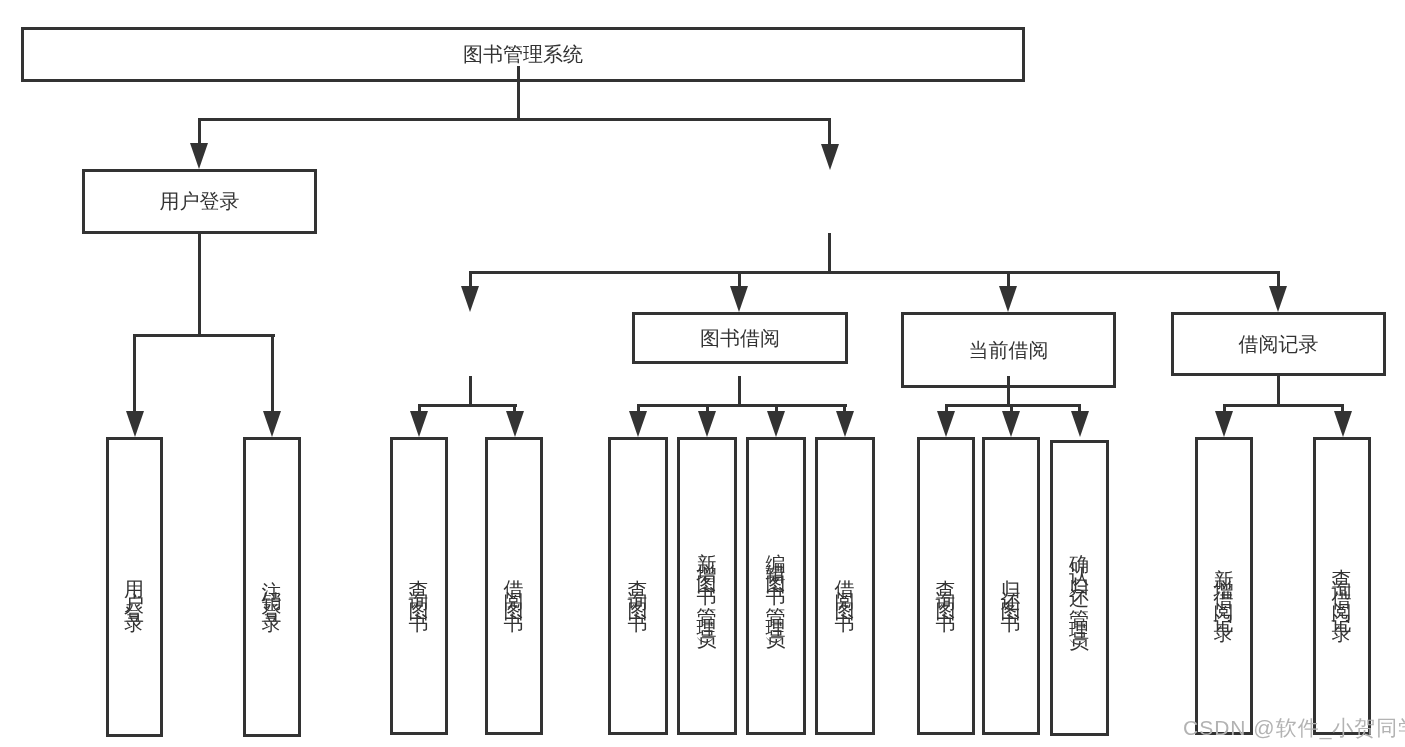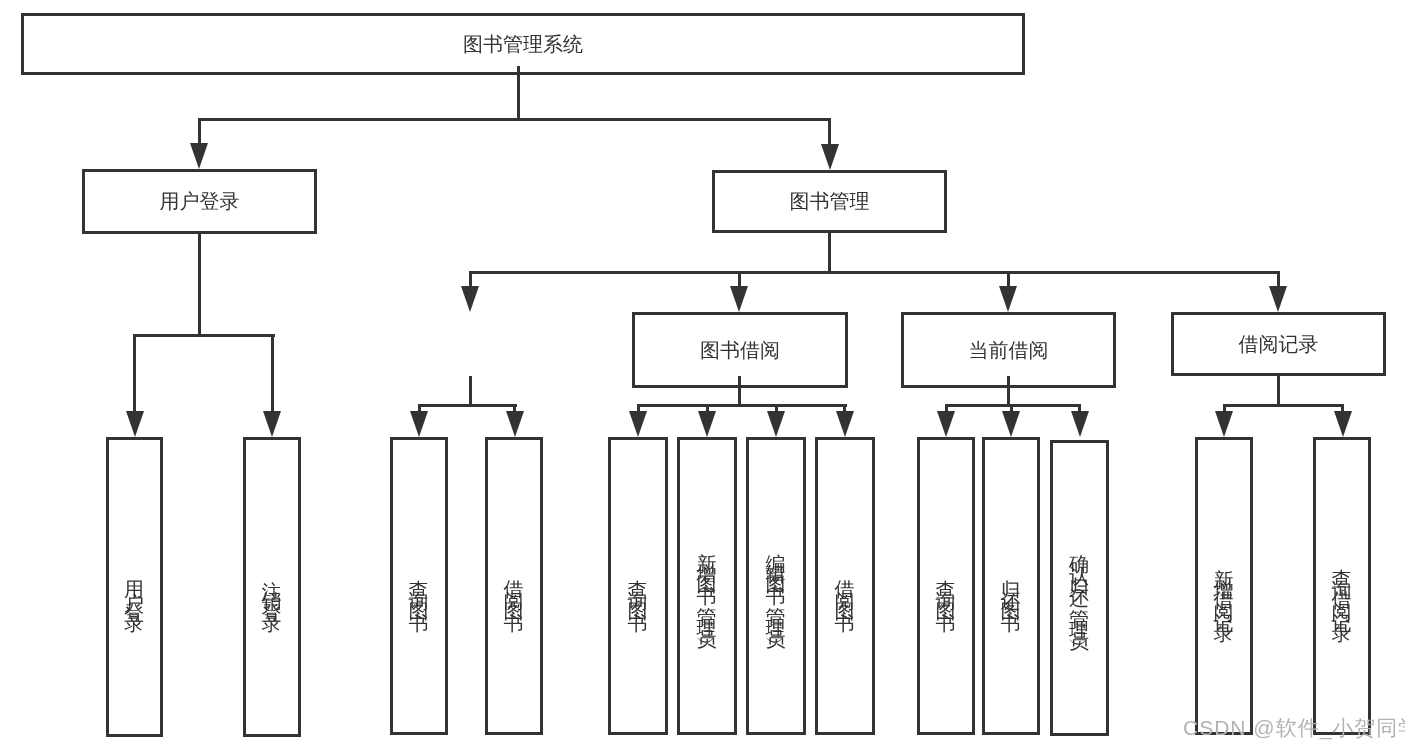--- a/index.html
+++ b/index.html
@@ -25,32 +25,31 @@
   .watermark {
     position:absolute; left:1183px; top:714px; font-size:21px;
     color:#b3b3b3; letter-spacing:1px; white-space:nowrap;
   }
 </style>
 </head>
 <body>
 
 <div class="stage">
 
-  <div class="box" style="left:21px; top:13px; width:1004px; height:62px;">图书管理系统</div>
+  <div class="box" style="left:21px; top:27px; width:1004px; height:55px;">图书管理系统</div>
 
   <div class="line" style="left:517px; top:66px; width:3px; height:55px;"></div>
 
   <div class="line" style="left:198px; top:118px; width:633px; height:3px;"></div>
   <div class="line" style="left:198px; top:118px; width:3px; height:28px;"></div>
   <div class="line" style="left:828px; top:118px; width:3px; height:28px;"></div>
   <div class="arrow" style="left:190px; top:143px;"></div>
   <div class="arrow" style="left:821px; top:144px;"></div>
 
   <div class="box" style="left:82px; top:169px; width:235px; height:65px;">用户登录</div>
-  <div class="box" style="left:712px; top:170px; width:235px; height:63px;">图书管理</div>
 
   <div class="line" style="left:198px; top:234px; width:3px; height:103px;"></div>
   <div class="line" style="left:133px; top:334px; width:142px; height:3px;"></div>
   <div class="line" style="left:133px; top:334px; width:3px; height:80px;"></div>
   <div class="line" style="left:271px; top:334px; width:3px; height:80px;"></div>
   <div class="arrow" style="left:126px; top:411px;"></div>
   <div class="arrow" style="left:263px; top:411px;"></div>
 
   <div class="box vbox" style="left:106px; top:437px; width:57px; height:300px;">用户登录</div>
   <div class="box vbox" style="left:243px; top:437px; width:58px; height:300px;">注销登录</div>
@@ -59,21 +58,21 @@
   <div class="line" style="left:469px; top:271px; width:811px; height:3px;"></div>
   <div class="line" style="left:469px; top:271px; width:3px; height:18px;"></div>
   <div class="line" style="left:738px; top:271px; width:3px; height:18px;"></div>
   <div class="line" style="left:1007px; top:271px; width:3px; height:18px;"></div>
   <div class="line" style="left:1277px; top:271px; width:3px; height:18px;"></div>
   <div class="arrow" style="left:461px; top:286px;"></div>
   <div class="arrow" style="left:730px; top:286px;"></div>
   <div class="arrow" style="left:999px; top:286px;"></div>
   <div class="arrow" style="left:1269px; top:286px;"></div>
 
-  <div class="box" style="left:632px; top:312px; width:216px; height:76px;">图书借阅</div>
+  <div class="box" style="left:632px; top:312px; width:216px; height:52px;">图书借阅</div>
   <div class="box" style="left:901px; top:312px; width:215px; height:76px;">当前借阅</div>
   <div class="box" style="left:1171px; top:312px; width:215px; height:64px;">借阅记录</div>
 
   <div class="line" style="left:469px; top:376px; width:3px; height:31px;"></div>
   <div class="line" style="left:418px; top:404px; width:99px; height:3px;"></div>
   <div class="line" style="left:418px; top:404px; width:3px; height:12px;"></div>
   <div class="line" style="left:513px; top:404px; width:3px; height:12px;"></div>
   <div class="arrow" style="left:410px; top:411px;"></div>
   <div class="arrow" style="left:506px; top:411px;"></div>
   <div class="box vbox" style="left:390px; top:437px; width:58px; height:298px;">查询图书</div>

